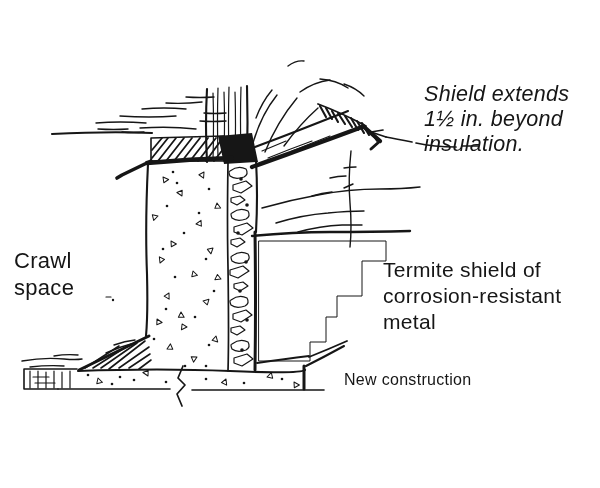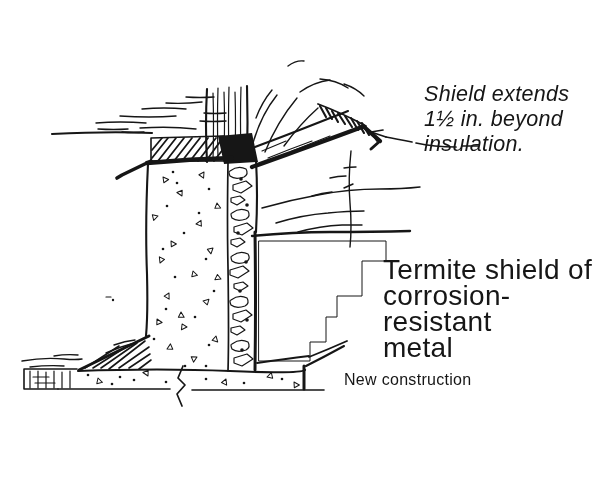--- a/index.html
+++ b/index.html
@@ -7,21 +7,21 @@
          font-family:"Liberation Sans",sans-serif;color:#161616;}
   svg{position:absolute;left:0;top:0;}
   svg path, svg line{stroke:#161616;fill:none;stroke-linecap:round;stroke-linejoin:round;}
   .w1{stroke-width:1.4}.w12{stroke-width:1.2}.w16{stroke-width:1.6}.w17{stroke-width:1.7}
   .w18{stroke-width:1.8}.w2{stroke-width:2.1}.w24{stroke-width:2.4}.w3{stroke-width:3}
   .w36{stroke-width:3.6}.w4{stroke-width:4.3}
   .ink{fill:#161616;stroke:none;}
   .label{position:absolute;white-space:pre-line;color:#161616;letter-spacing:0.3px;}
   .lab-shield{left:424px;top:82px;font-size:21.5px;line-height:25px;font-style:italic;}
   .lab-crawl{left:14px;top:247px;font-size:22px;line-height:27px;}
-  .lab-termite{left:383px;top:257px;font-size:28px;line-height:26px;}
+  .lab-termite{left:383px;top:257px;font-size:21px;line-height:26px;}
   .lab-newcon{left:344px;top:367px;font-size:16px;line-height:26px;}
 </style>
 </head>
 <body>
 
 <div id="stage">
 
 <svg width="600" height="488" viewBox="0 0 600 488">
   <defs>
     <path id="tri" d="M0,0 L6,1.5 L1.8,5.5 Z" fill="#161616" stroke="none"></path>
@@ -262,18 +262,20 @@
     <path class="w17" d="M412,142 q-16,-3 -26,-5"></path>
     <path class="w17" d="M386,137 L371,132"></path>
     <path class="w17" d="M371,132 l12,-2"></path>
     <path class="w17" d="M371,132 l6,9"></path>
   </g>
 </svg>
 
 <div class="label lab-shield">Shield extends
 1½ in. beyond
 insulation.</div>
+<div class="label lab-crawl">Crawl
+space</div>
 <div class="label lab-termite">Termite shield of
 corrosion-resistant
 metal</div>
 <div class="label lab-newcon">New construction</div>
 
 </div>
 
 </body></html>

